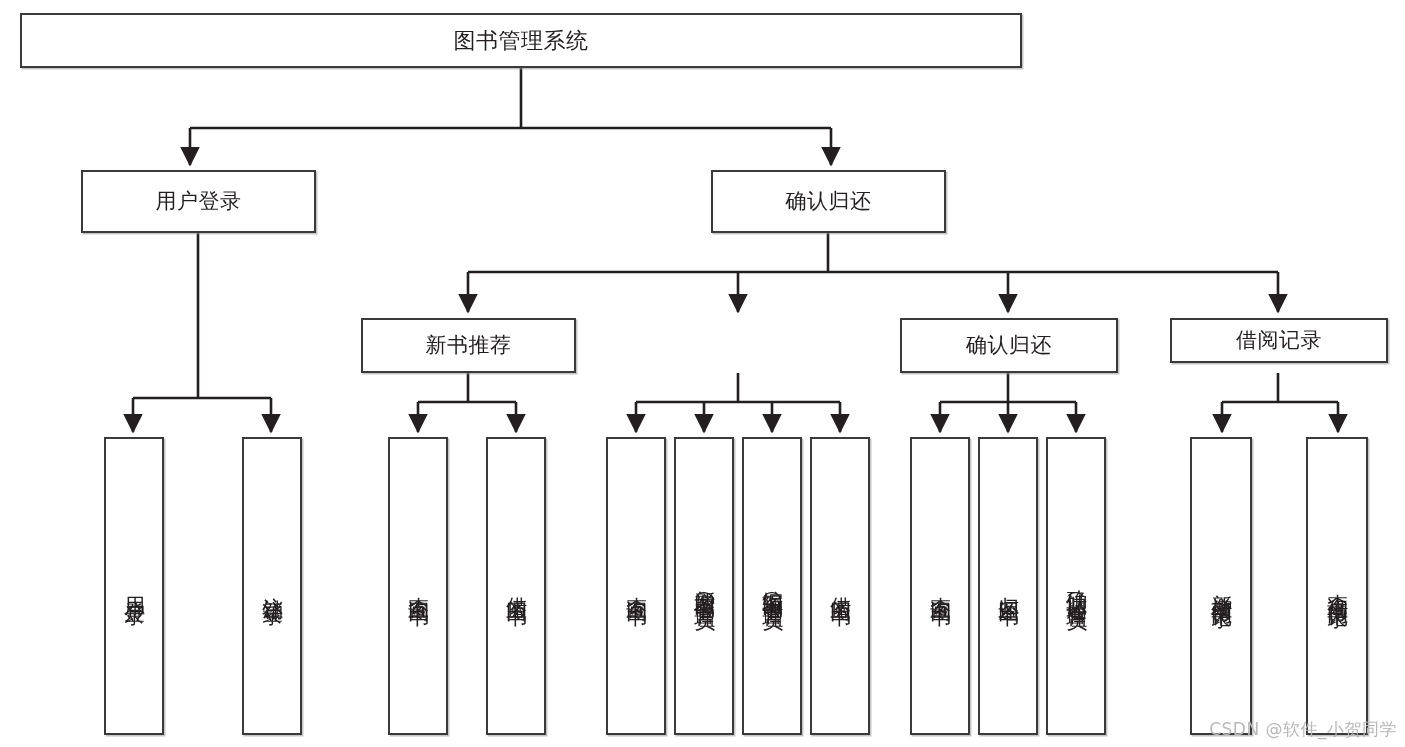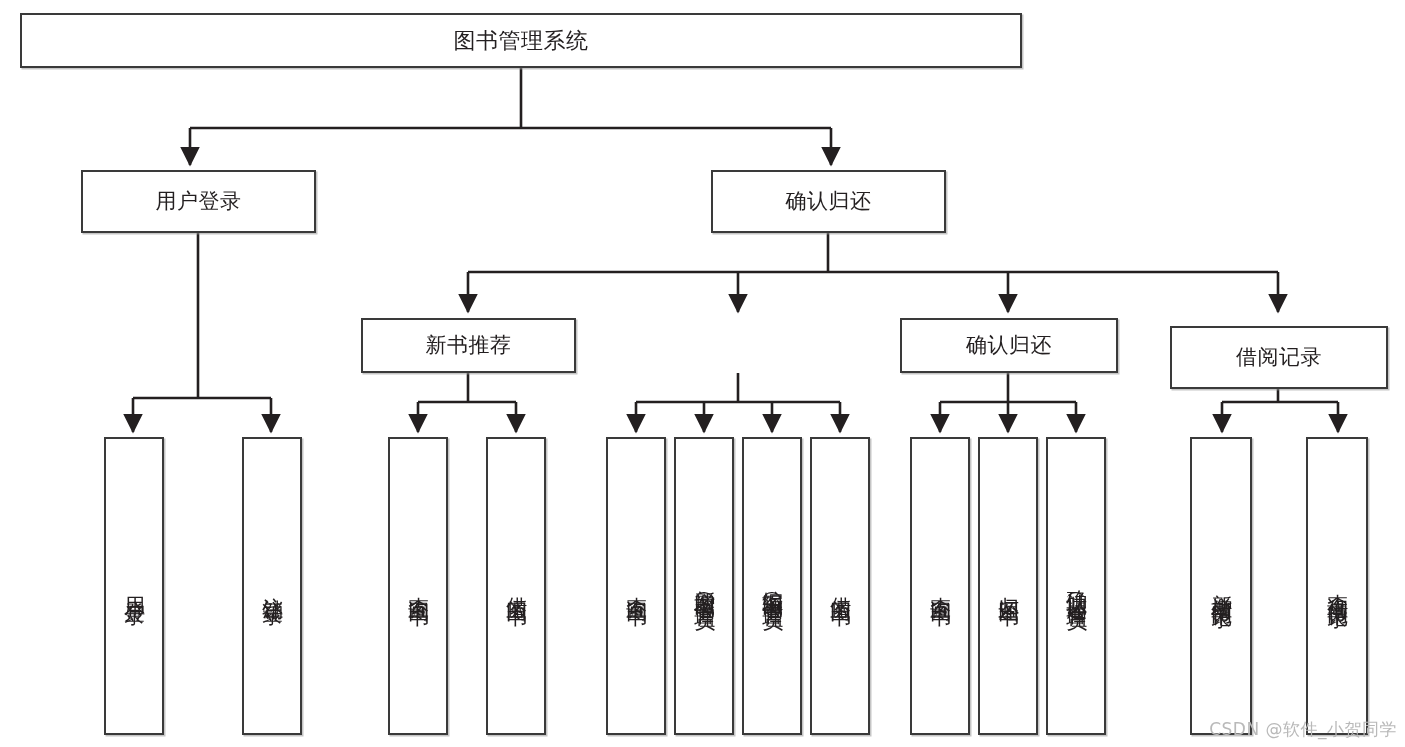--- a/index.html
+++ b/index.html
@@ -136,21 +136,21 @@
   <div class="node" style="left:711px;top:170px;width:235px;height:63px;">
     <span class="label">确认归还</span>
   </div>
 
   <div class="node" style="left:361px;top:318px;width:215px;height:55px;">
     <span class="label">新书推荐</span>
   </div>
   <div class="node" style="left:900px;top:318px;width:218px;height:55px;">
     <span class="label">确认归还</span>
   </div>
-  <div class="node" style="left:1170px;top:326px;width:218px;height:63px;text-align:right;">
+  <div class="node" style="left:1170px;top:318px;width:218px;height:45px;text-align:right;">
     <span class="label">借阅记录</span>
   </div>
 
   <div class="node vertical" style="left:104px;top:437px;width:60px;height:298px;">
     <span class="label">用户登录</span>
   </div>
   <div class="node vertical" style="left:242px;top:437px;width:60px;height:298px;">
     <span class="label">注销登录</span>
   </div>
 

